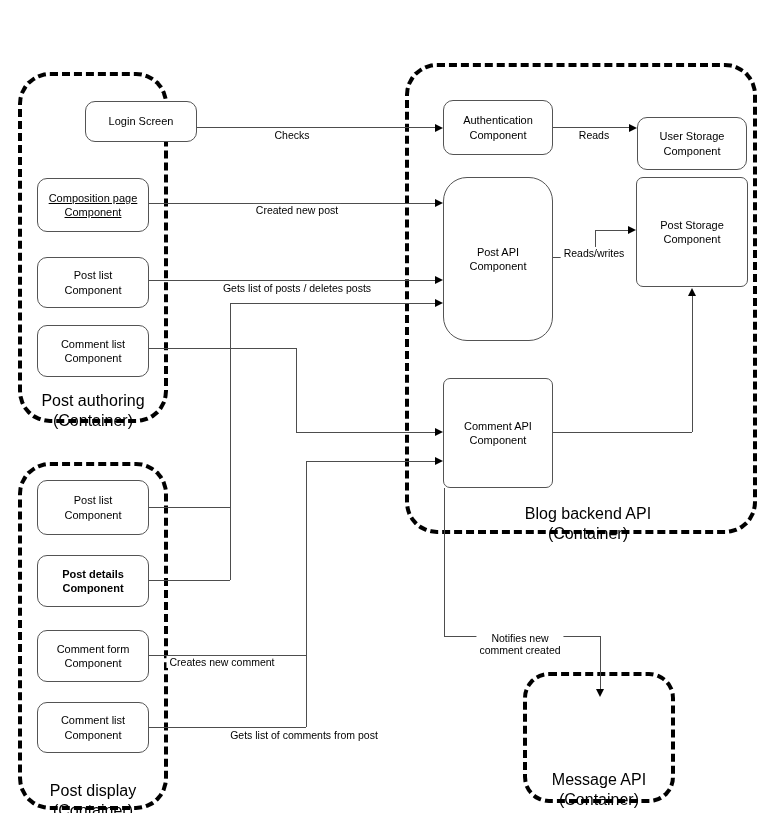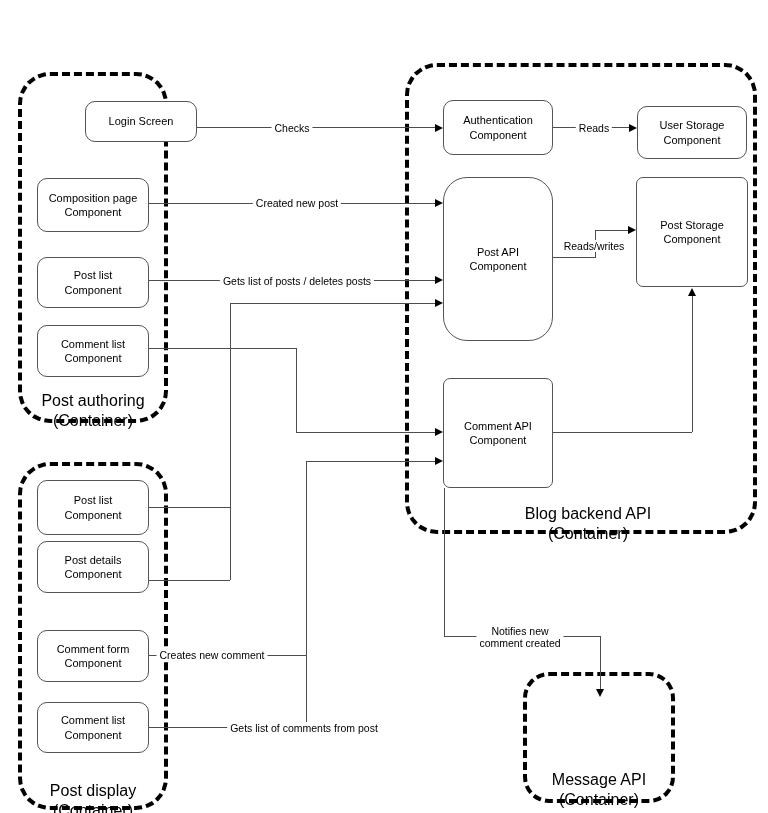--- a/index.html
+++ b/index.html
@@ -53,20 +53,21 @@
   .arr.up{border-left:4px solid transparent;border-right:4px solid transparent;border-bottom:8px solid #000;}
   .arr.down{border-left:4px solid transparent;border-right:4px solid transparent;border-top:8px solid #000;}
   .edge-label{
     position:absolute;
     transform:translate(-50%,-50%);
     background:#fff;
     padding:0 3px;
     font-size:10.5px;line-height:1.15;
     text-align:center;white-space:pre-line;color:#000;
     z-index:2;
+    margin-top:7px;
   }
 </style>
 </head>
 <body>
 
 <div class="canvas">
 
 
   <div class="container" style="left:18px;top:72px;width:150px;height:351px;"></div>
   <div class="container" style="left:18px;top:462px;width:150px;height:348px;"></div>
@@ -107,60 +108,60 @@
   <div class="h" style="left:149px;top:348px;width:147px;"></div>
   <div class="v" style="left:296px;top:348px;height:85px;"></div>
   <div class="h" style="left:296px;top:432px;width:139px;"></div>
   <div class="arr right" style="left:435px;top:428px;"></div>
 
   <div class="h" style="left:149px;top:655px;width:157px;"></div>
   <div class="h" style="left:149px;top:727px;width:157px;"></div>
   <div class="v" style="left:306px;top:461px;height:266px;"></div>
   <div class="h" style="left:306px;top:461px;width:129px;"></div>
   <div class="arr right" style="left:435px;top:457px;"></div>
-  <div class="edge-label" style="left:212px;top:655px;">Creates new comment</div>
+  <div class="edge-label" style="left:222px;top:655px;">Creates new comment</div>
   <div class="edge-label" style="left:304px;top:728px;">Gets list of comments from post</div>
 
   <div class="h" style="left:553px;top:257px;width:43px;"></div>
   <div class="v" style="left:595px;top:230px;height:28px;"></div>
   <div class="h" style="left:595px;top:230px;width:33px;"></div>
   <div class="arr right" style="left:628px;top:226px;"></div>
   <div class="edge-label" style="left:594px;top:246px;">Reads/writes</div>
 
   <div class="h" style="left:553px;top:432px;width:139px;"></div>
   <div class="v" style="left:692px;top:295px;height:137px;"></div>
   <div class="arr up" style="left:688px;top:288px;"></div>
 
   <div class="v" style="left:444px;top:488px;height:148px;"></div>
   <div class="h" style="left:444px;top:636px;width:156px;"></div>
   <div class="v" style="left:600px;top:636px;height:53px;"></div>
   <div class="arr down" style="left:596px;top:689px;"></div>
   <div class="edge-label" style="left:520px;top:637px;">Notifies new
 comment created</div>
 
   <div class="box" style="left:37px;top:101px;width:112px;height:41px;margin-left:48px;"><span>Login Screen</span></div>
-  <div class="box" style="left:37px;top:178px;width:112px;height:54px;"><span>Composition page
+  <div class="box" style="left:37px;top:178px;width:112px;height:54px;text-decoration:underline;"><span>Composition page
 Component</span></div>
   <div class="box" style="left:37px;top:257px;width:112px;height:51px;"><span>Post list
 Component</span></div>
   <div class="box" style="left:37px;top:325px;width:112px;height:52px;"><span>Comment list
 Component</span></div>
 
   <div class="box" style="left:37px;top:480px;width:112px;height:55px;"><span>Post list
 Component</span></div>
-  <div class="box" style="left:37px;top:541px;width:112px;height:52px;"><span>Post details
+  <div class="box" style="left:37px;top:555px;width:112px;height:52px;font-weight:bold;"><span>Post details
 Component</span></div>
   <div class="box" style="left:37px;top:630px;width:112px;height:52px;"><span>Comment form
 Component</span></div>
   <div class="box" style="left:37px;top:702px;width:112px;height:51px;"><span>Comment list
 Component</span></div>
 
   <div class="box" style="left:443px;top:100px;width:110px;height:55px;"><span>Authentication
 Component</span></div>
-  <div class="box" style="left:637px;top:106px;width:110px;height:53px;text-align:center;"><span>User Storage
+  <div class="box" style="left:637px;top:117px;width:110px;height:53px;text-align:center;"><span>User Storage
 Component</span></div>
   <div class="box r24" style="left:443px;top:177px;width:110px;height:164px;"><span>Post API
 Component</span></div>
   <div class="box r18" style="left:636px;top:177px;width:112px;height:110px;"><span>Post Storage
 Component</span></div>
   <div class="box r18" style="left:443px;top:378px;width:110px;height:110px;"><span>Comment API
 Component</span></div>
 
 
 </div>

